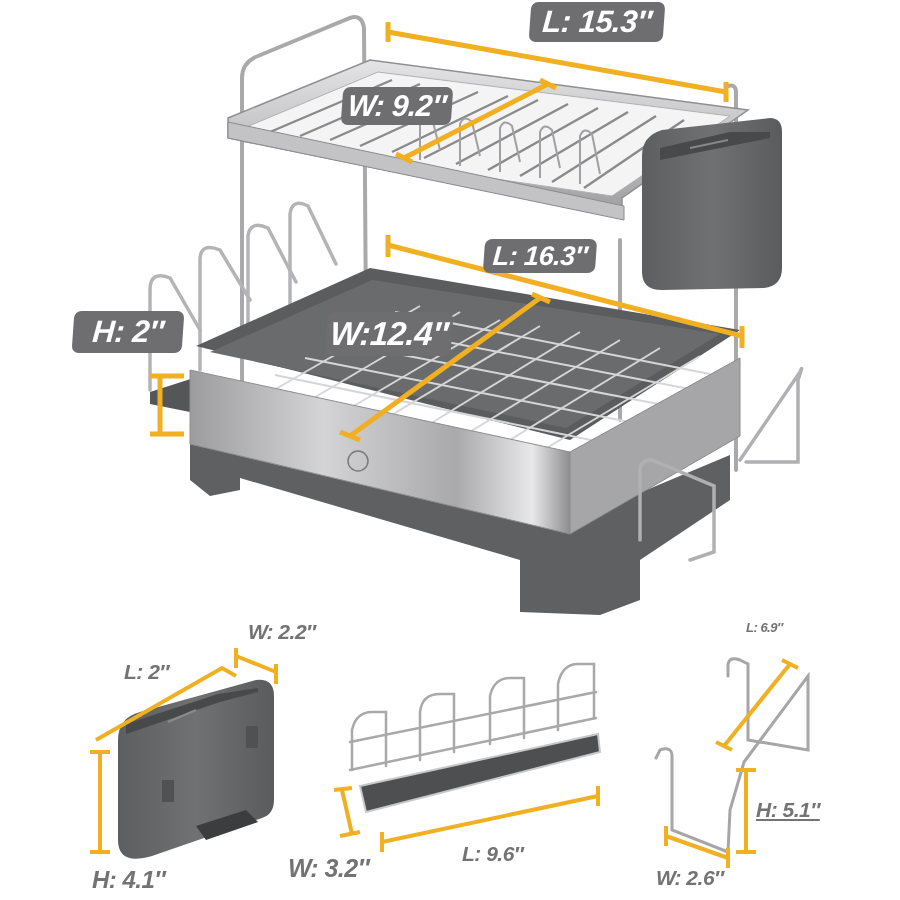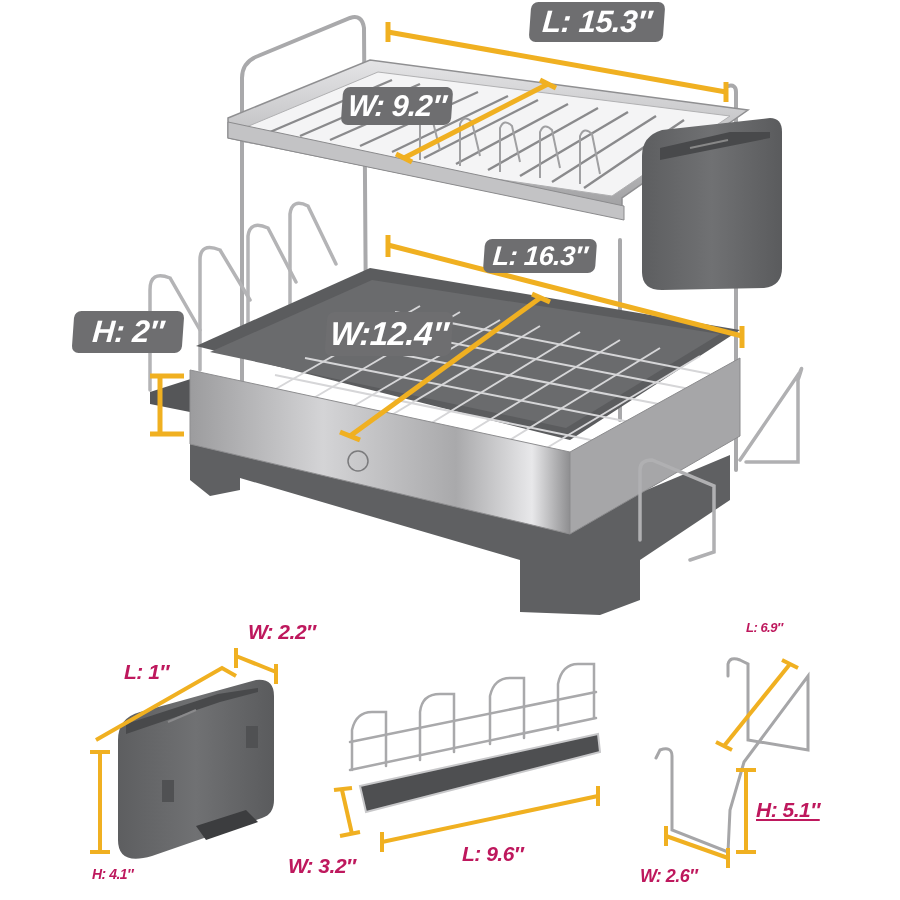--- a/index.html
+++ b/index.html
@@ -7,21 +7,21 @@
          font-family: "Liberation Sans", "DejaVu Sans", sans-serif; }
   #stage { position: absolute; left: 0; top: 0; width: 900px; height: 900px; }
   svg.art { position: absolute; left: 0; top: 0; }
   .tag {
     position: absolute; background: #6e6e70; color: #ffffff; border-radius: 7px;
     font-weight: bold; font-style: italic; letter-spacing: -0.5px;
     display: flex; align-items: center; justify-content: center;
     transform: skewX(-4deg);
   }
   .plain {
-    position: absolute; color: #be185d; font-weight: bold; font-style: italic;
+    position: absolute; color: #737373; font-weight: bold; font-style: italic;
     letter-spacing: -0.5px; white-space: nowrap;
   }
 </style>
 </head>
 <body>
 
 <div id="stage">
 
   <svg class="art" width="900" height="900" viewBox="0 0 900 900">
     <defs>
@@ -204,23 +204,23 @@
     </g>
   </svg>
 
   <div class="tag" style="left:530px; top:2px; width:134px; height:40px; font-size:31px;">L: 15.3″</div>
   <div class="tag" style="left:342px; top:87px; width:110px; height:38px; font-size:30px;">W: 9.2″</div>
   <div class="tag" style="left:484px; top:239px; width:112px; height:34px; font-size:27px;">L: 16.3″</div>
   <div class="tag" style="left:326px; top:312px; width:126px; height:44px; font-size:33px;">W:12.4″</div>
   <div class="tag" style="left:73px; top:311px; width:110px; height:42px; font-size:31px;">H: 2″</div>
 
   <div class="plain" style="left:248px; top:620px; font-size:21px;">W: 2.2″</div>
-  <div class="plain" style="left:124px; top:660px; font-size:21px;">L: 1″</div>
-  <div class="plain" style="left:92px; top:866px; font-size:14px;">H: 4.1″</div>
-
-  <div class="plain" style="left:288px; top:854px; font-size:21px;">W: 3.2″</div>
+  <div class="plain" style="left:124px; top:660px; font-size:21px;">L: 2″</div>
+  <div class="plain" style="left:92px; top:866px; font-size:24px;">H: 4.1″</div>
+
+  <div class="plain" style="left:288px; top:854px; font-size:25px;">W: 3.2″</div>
   <div class="plain" style="left:462px; top:842px; font-size:21px;">L: 9.6″</div>
 
   <div class="plain" style="left:746px; top:620px; font-size:13px;">L: 6.9″</div>
   <div class="plain" style="left:756px; top:798px; font-size:21px;text-decoration:underline;">H: 5.1″</div>
-  <div class="plain" style="left:640px; top:866px; font-size:18px;">W: 2.6″</div>
+  <div class="plain" style="left:656px; top:866px; font-size:21px;">W: 2.6″</div>
 
 </div>
 
 </body></html>

